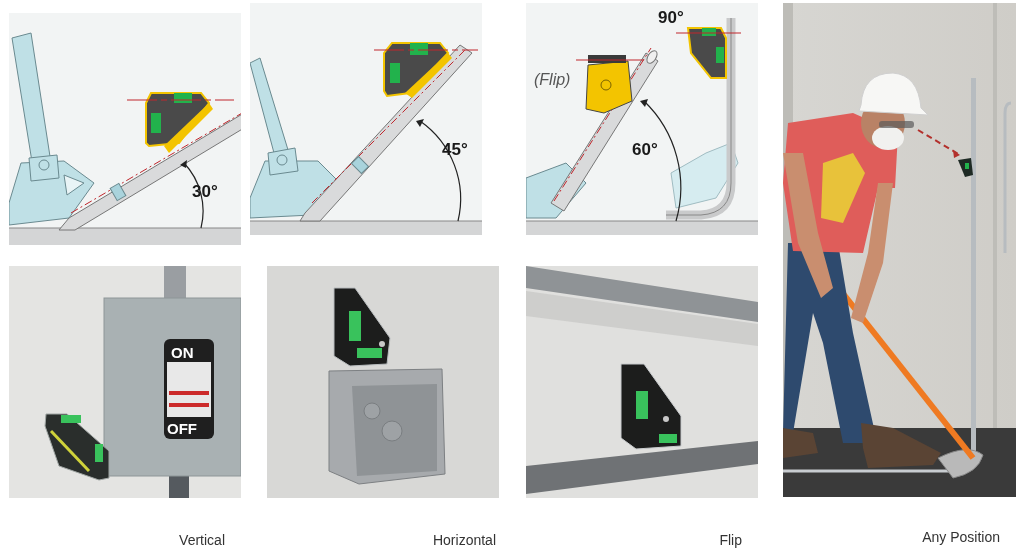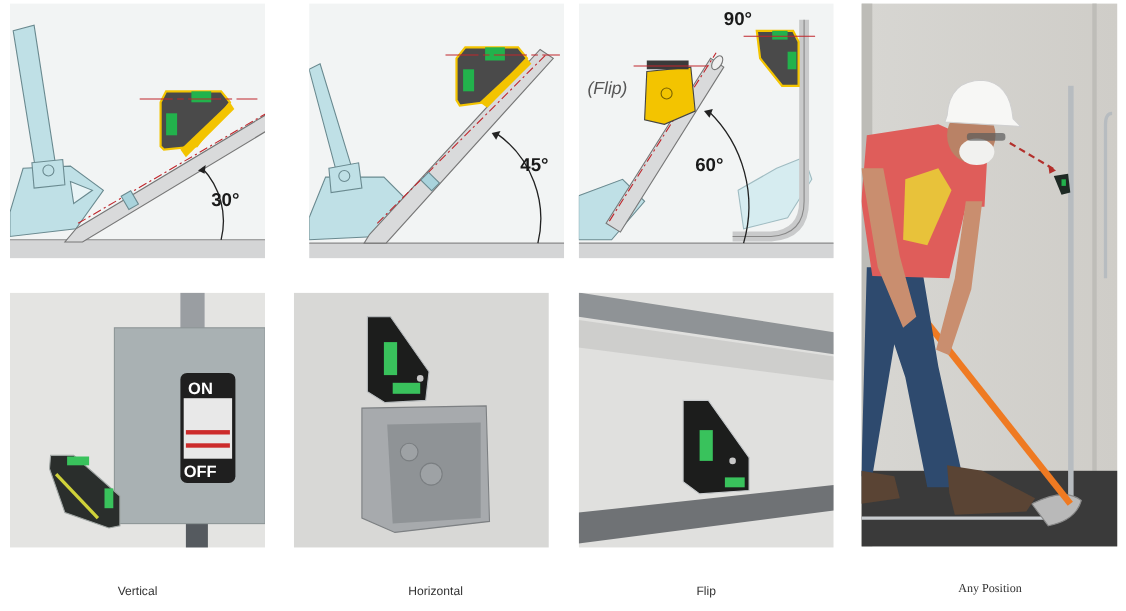--- a/index.html
+++ b/index.html
@@ -1,27 +1,27 @@
 <!DOCTYPE html>
 <html><head>
 <meta charset="utf-8">
 <style>
   html, body { margin: 0; padding: 0; background: #ffffff; }
   body { width: 1024px; height: 555px; position: relative; overflow: hidden; font-family: "Liberation Sans", sans-serif; }
   .tile { position: absolute; overflow: hidden; }
   .tile svg { display: block; width: 100%; height: 100%; }
-  .caption { position: absolute; font-size: 11px; color: #333333; text-align: center; width: 200px; }
+  .caption { position: absolute; font-size: 14px; color: #333333; text-align: right; width: 200px; }
   .deg { font-family: "Liberation Sans", sans-serif; font-weight: bold; fill: #1a1a1a; font-size: 17px; }
   .flip { font-family: "Liberation Sans", sans-serif; font-style: italic; fill: #555555; font-size: 16px; }
   .sw { font-family: "Liberation Sans", sans-serif; font-weight: bold; fill: #ffffff; font-size: 11px; }
 </style>
 </head>
 <body>
 
-<div class="tile" style="left:9px;top:3px;width:232px;height:232px;">
+<div class="tile" style="left:9px;top:13px;width:232px;height:232px;">
   <svg viewBox="0 0 232 232">
     <rect width="232" height="232" fill="#f2f4f4"></rect>
     <rect y="215" width="232" height="17" fill="#d4d5d6"></rect>
     <line x1="0" y1="215" x2="232" y2="215" stroke="#888" stroke-width="1"></line>
 
     <polygon points="3,25 22,20 42,150 24,155" fill="#bfe0e6" stroke="#6a8a90" stroke-width="1"></polygon>
 
     <polygon points="0,190 12,150 55,148 85,170 60,205 0,212" fill="#bfe0e6" stroke="#6a8a90" stroke-width="1"></polygon>
     <polygon points="20,145 48,142 50,165 22,168" fill="#bfe0e6" stroke="#6a8a90"></polygon>
     <circle cx="35" cy="152" r="5" fill="none" stroke="#6a8a90"></circle>
@@ -36,21 +36,21 @@
     <rect x="165" y="80" width="18" height="10" fill="#22b24c"></rect>
     <rect x="142" y="100" width="10" height="20" fill="#22b24c"></rect>
     <line x1="118" y1="87" x2="225" y2="87" stroke="#c0262c" stroke-width="1" stroke-dasharray="30,4,6,4"></line>
 
     <path d="M175,150 A70,70 0 0 1 192,215" fill="none" stroke="#222" stroke-width="1.2"></path>
     <polygon points="171,152 178,147 177,155" fill="#222"></polygon>
     <text class="deg" x="183" y="184">30°</text>
   </svg>
 </div>
 
-<div class="tile" style="left:281px;top:3px;width:232px;height:232px;">
+<div class="tile" style="left:250px;top:3px;width:232px;height:232px;">
   <svg viewBox="0 0 232 232">
     <rect width="232" height="232" fill="#f2f4f4"></rect>
     <rect y="218" width="232" height="14" fill="#d4d5d6"></rect>
     <line x1="0" y1="218" x2="232" y2="218" stroke="#888"></line>
     <polygon points="0,60 10,55 42,160 28,165" fill="#bfe0e6" stroke="#6a8a90"></polygon>
     <polygon points="0,195 15,158 68,158 90,180 62,212 0,215" fill="#bfe0e6" stroke="#6a8a90"></polygon>
     <polygon points="18,150 45,145 48,168 20,172" fill="#bfe0e6" stroke="#6a8a90"></polygon>
     <circle cx="32" cy="157" r="5" fill="none" stroke="#6a8a90"></circle>
 
     <polygon points="55,210 210,42 222,50 70,218 50,218" fill="#d9dadb" stroke="#777"></polygon>
@@ -194,13 +194,13 @@
     <polygon points="95,98 118,98 155,150 155,180 110,183 95,172" fill="#1c1d1c" stroke="#c8cbcd"></polygon>
     <rect x="110" y="125" width="12" height="28" fill="#39c25c"></rect>
     <rect x="133" y="168" width="18" height="9" fill="#39c25c"></rect>
     <circle cx="140" cy="153" r="3" fill="#c8c8c8"></circle>
   </svg>
 </div>
 
 <div class="caption" style="left:25px;top:532px;">Vertical</div>
 <div class="caption" style="left:296px;top:532px;">Horizontal</div>
 <div class="caption" style="left:542px;top:532px;">Flip</div>
-<div class="caption" style="left:800px;top:529px;font-family:Liberation Serif, serif;">Any Position</div>
+<div class="caption" style="left:800px;top:529px;">Any Position</div>
 
 </body></html>

